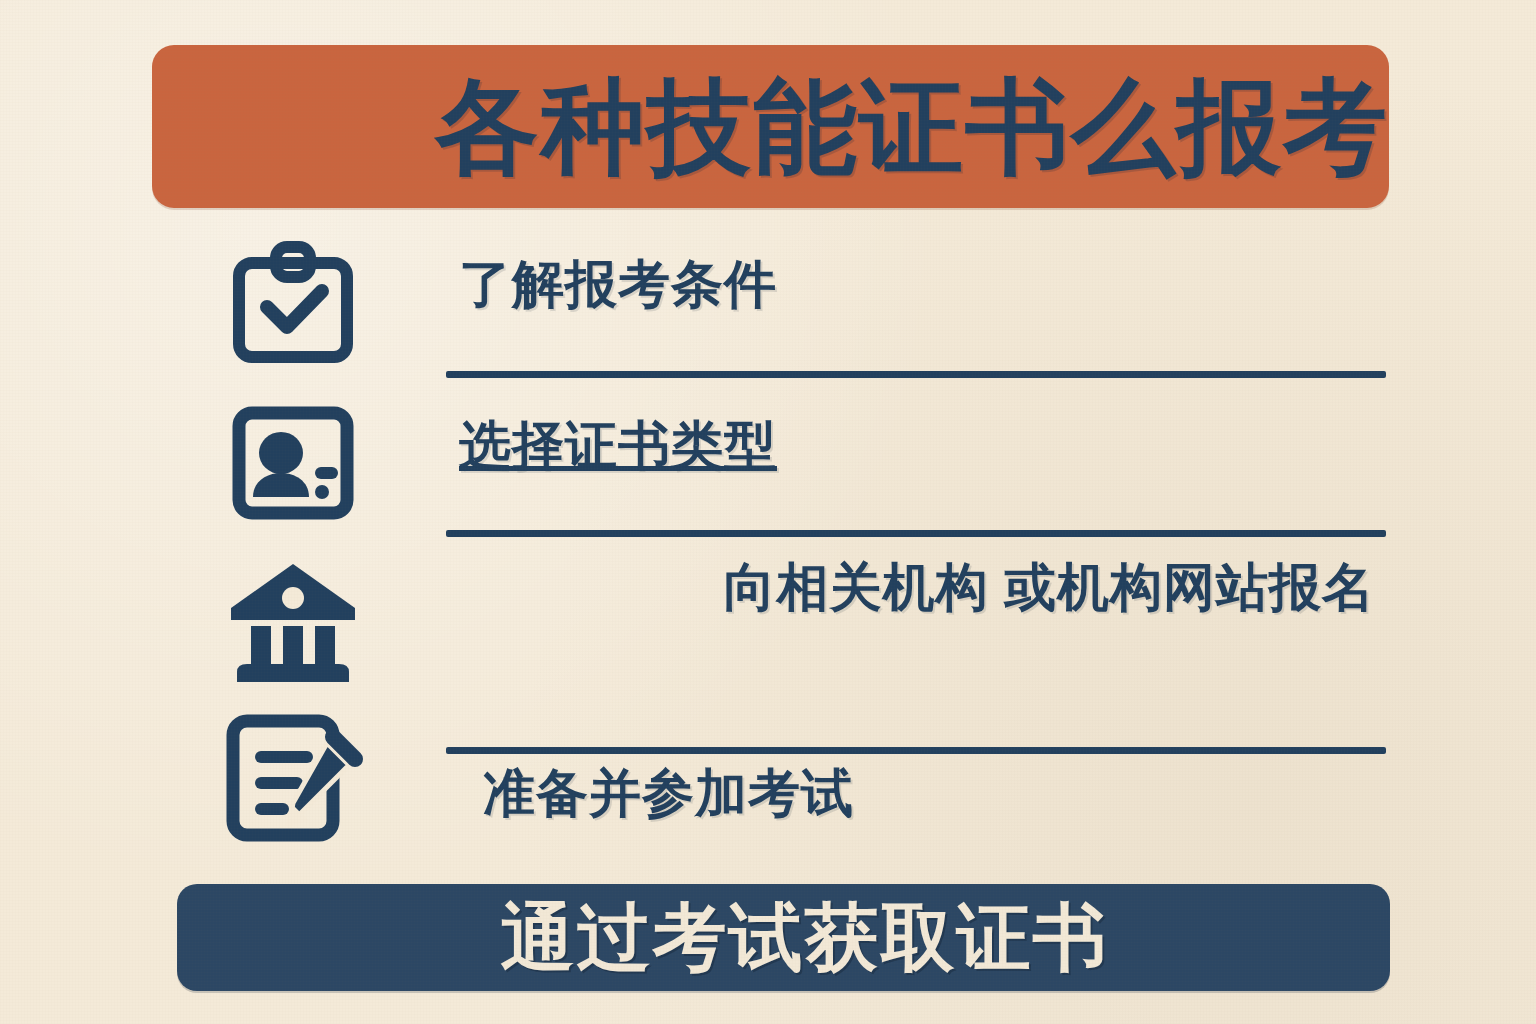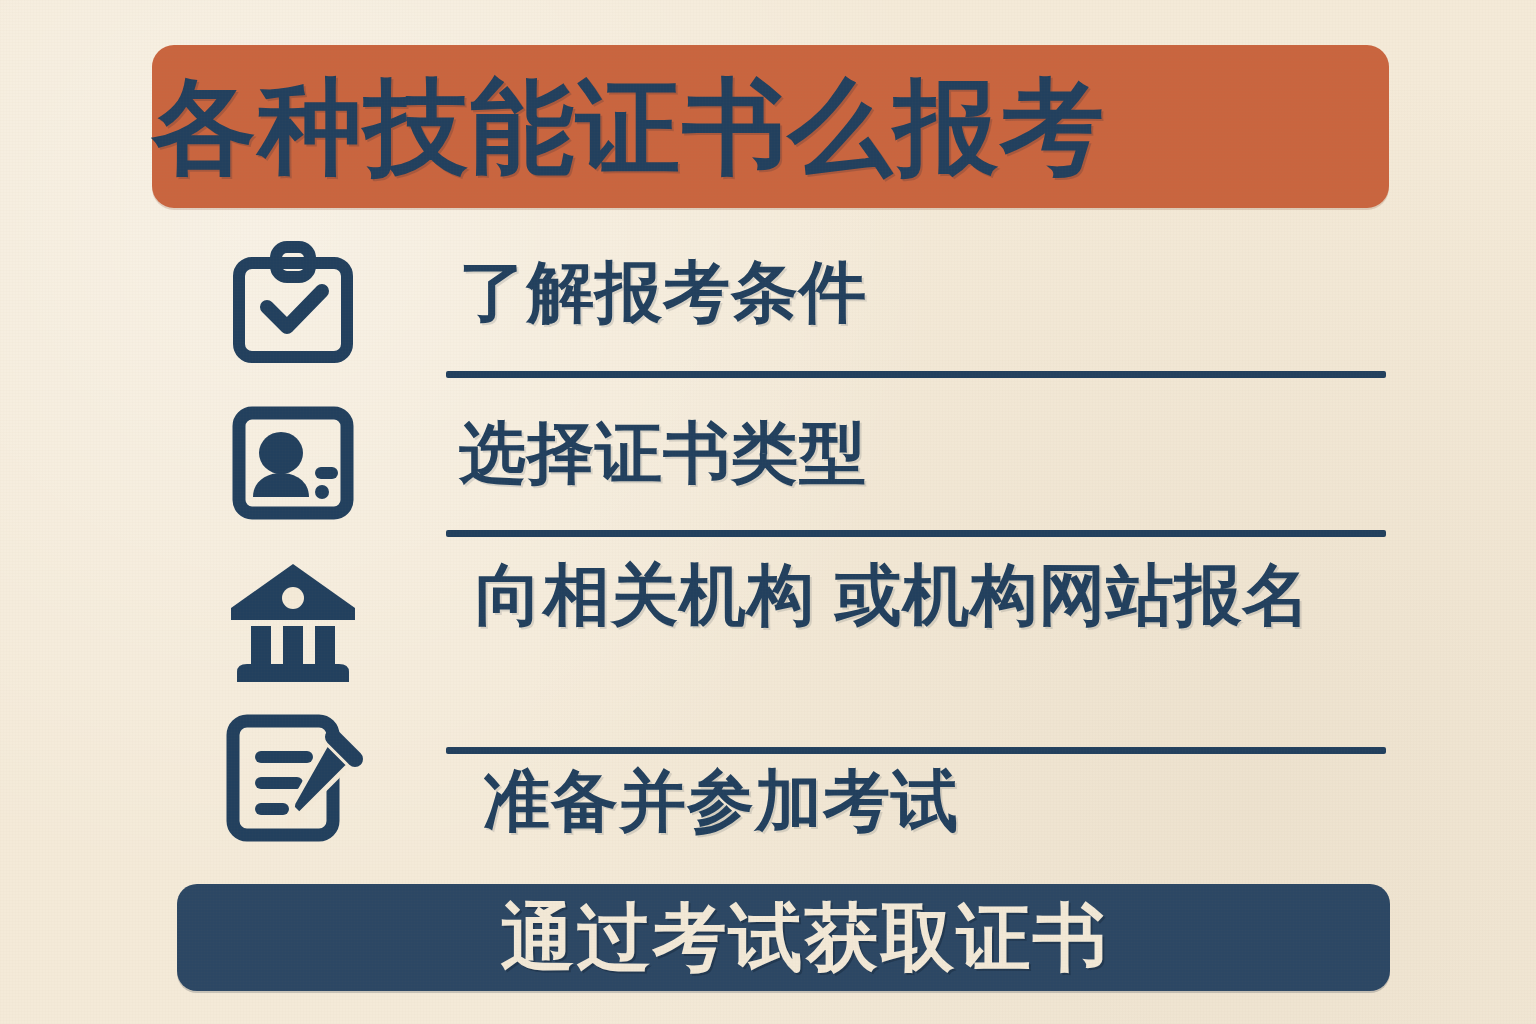--- a/index.html
+++ b/index.html
@@ -37,21 +37,21 @@
   .title-banner {
     position: absolute;
     left: 152px;
     top: 45px;
     width: 1237px;
     height: 163px;
     background: #c9653f;
     border-radius: 22px;
     display: flex;
     align-items: center;
-    justify-content: flex-start;
+    justify-content: flex-end;
     box-shadow: 0 2px 0 rgba(120,60,35,0.18);
   }
   .title-text {
     font-size: 104px;
     font-weight: bold;
     color: #22405e;
     letter-spacing: 2px;
     line-height: 1;
     white-space: nowrap;
     text-shadow: 2px 2px 0 rgba(20,35,55,0.18);
@@ -70,25 +70,26 @@
     display: flex;
     align-items: center;
     justify-content: center;
   }
   .icon-cell svg {
     display: block;
   }
   .label {
     position: absolute;
     color: #22405e;
-    font-size: 67px;
+    font-size: 52px;
     font-weight: bold;
     line-height: 1.04;
     letter-spacing: 1px;
     text-shadow: 2px 2px 0 rgba(20,35,55,0.13);
+    text-align: right;
   }
   .divider {
     position: absolute;
     height: 7px;
     background: #22405e;
     border-radius: 2px;
   }
 
   
   .bottom-bar {
@@ -142,21 +143,21 @@
       <span>
         <svg width="132" height="120" viewBox="0 0 132 120" fill="none">
           <rect x="12" y="8" width="108" height="100" rx="13" stroke="#22405e" stroke-width="13"></rect>
           <ellipse cx="54" cy="48" rx="22" ry="21" fill="#22405e"></ellipse>
           <path d="M26 92 C26 76 40 68 54 68 C68 68 82 76 82 92 Z" fill="#22405e"></path>
           <rect x="88" y="62" width="23" height="12" rx="6" fill="#22405e"></rect>
           <circle cx="95" cy="87" r="7" fill="#22405e"></circle>
         </svg>
       </span>
     </div>
-    <div class="label" style="left:459px; top:193px;">选择证书类型</div>
+    <div class="label" style="left:459px; top:193px;text-decoration:underline;">选择证书类型</div>
     <div class="divider" style="left:446px; top:305px; width:940px;"></div>
 
     <div class="icon-cell" style="left:218px; top:333px; height:125px;">
       <span>
         <svg width="132" height="122" viewBox="0 0 132 122" fill="none">
           <path d="M66 4 L128 48 L128 60 L4 60 L4 48 Z" fill="#22405e"></path>
           <circle cx="66" cy="38" r="11" fill="#f4ead8"></circle>
           <rect x="24" y="66" width="20" height="50" fill="#22405e"></rect>
           <rect x="56" y="66" width="20" height="50" fill="#22405e"></rect>
           <rect x="88" y="66" width="20" height="50" fill="#22405e"></rect>

